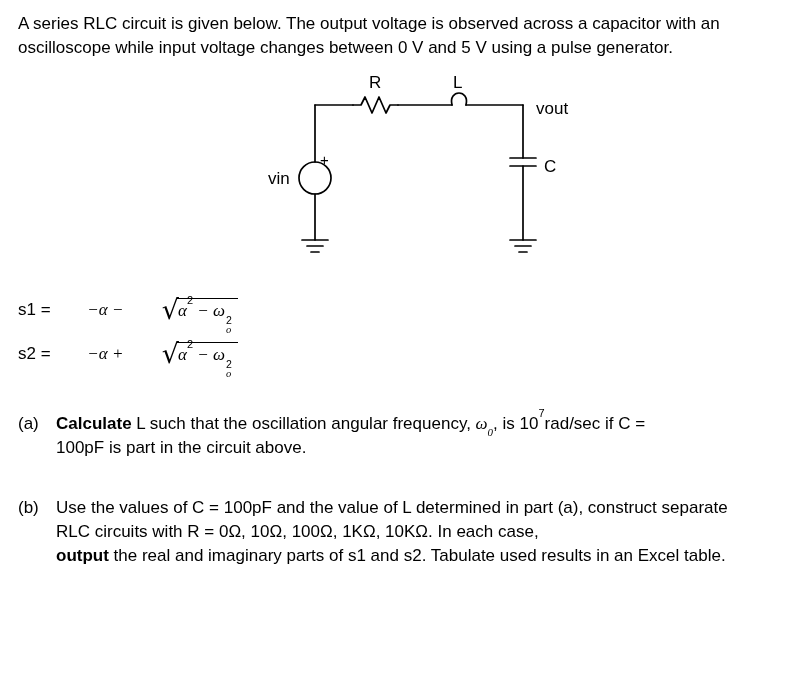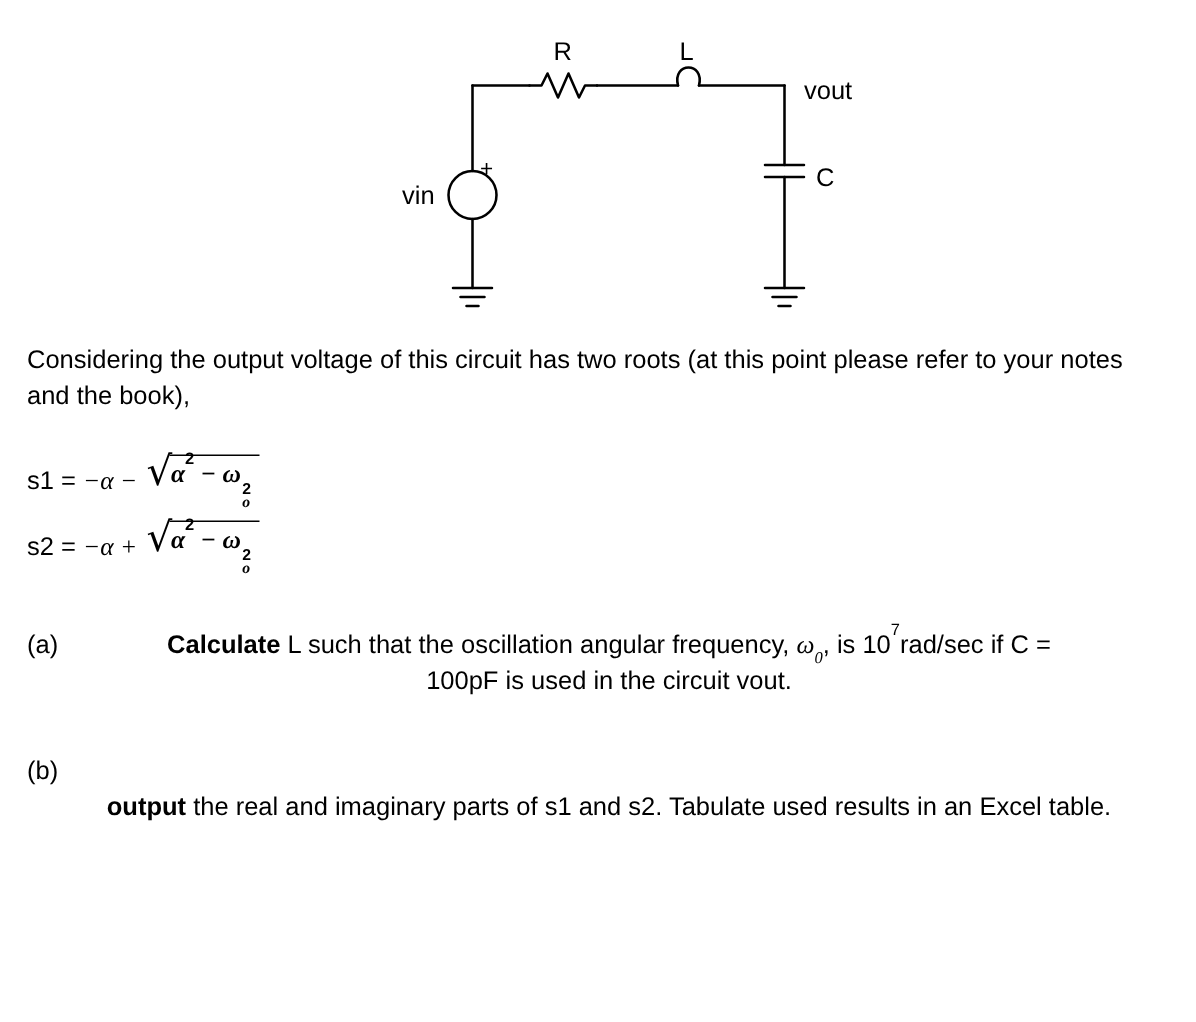--- a/index.html
+++ b/index.html
@@ -3,41 +3,42 @@
 <meta charset="utf-8">
 <style>
   html,body{margin:0;padding:0;background:#fff;color:#000;}
   body{font-family:"Liberation Sans",sans-serif;font-size:17px;line-height:24px;}
   .page{width:765px;padding:12px 16px 24px 18px;}
   .para{max-width:748px;margin:0 0 0 0;}
   .diagram{margin:10px 0 6px 0;}
   svg{display:block;}
   
   .equations{margin-top:28px;}
-  .eq{display:flex;align-items:center;margin:0 0 10px 0;height:34px;}
+  .eq{display:flex;align-items:flex-start;margin:0 0 10px 0;height:34px;gap:32px;}
   .eq-lhs{white-space:pre;}
   .greek{font-family:"Liberation Serif","DejaVu Serif",serif;font-style:italic;white-space:pre;}
   sup{font-size:11px;position:relative;top:-5px;line-height:0;}
   sub{font-size:11px;position:relative;top:3px;line-height:0;}
   .sqrt{display:inline-flex;align-items:flex-start;margin-left:2px;}
   .radical{font-family:"DejaVu Sans",sans-serif;font-size:27px;line-height:24px;font-style:normal;}
-  .radicand{border-top:1.5px solid #000;padding:2px 6px 0 1px;margin-left:-2px;line-height:20px;white-space:nowrap;font-weight:bold;}
+  .radicand{border-top:1.5px solid #000;padding:2px 6px 0 1px;margin-left:-2px;line-height:20px;white-space:nowrap;}
   .subsup{display:inline-flex;flex-direction:column;align-items:flex-start;vertical-align:-8px;margin-left:1px;line-height:9px;}
   .subsup sup,.subsup sub{position:static;font-size:10.5px;line-height:9px;top:0;}
   
   .part{display:flex;margin-top:36px;}
   .part-label{width:38px;flex:none;}
-  .part-body{flex:1;max-width:700px;text-align:center;}
+  .part-body{flex:1;max-width:700px;}
   b{font-weight:bold;}
 </style>
 </head>
 <body>
 
 <div class="page">
 
+  <p class="para">A series RLC circuit is given below.  The output voltage is observed across a capacitor with an oscilloscope while input voltage changes between 0 V and 5 V using a pulse generator.</p>
 
   <div class="diagram">
     <svg width="740" height="200" viewBox="0 0 740 200">
       <g stroke="#000" stroke-width="1.7" fill="none" stroke-linecap="round" stroke-linejoin="round">
 
         <path d="M297,35 H335"></path>
 
         <path d="M335,35 h8 l4,-8 l7,16 l7,-16 l7,16 l4,-8 h8"></path>
 
         <path d="M380,35 H434"></path>
@@ -66,21 +67,20 @@
         <text x="351" y="18">R</text>
         <text x="435" y="18">L</text>
         <text x="518" y="44">vout</text>
         <text x="526" y="102">C</text>
         <text x="250" y="114">vin</text>
         <text x="302" y="95" font-size="15">+</text>
       </g>
     </svg>
   </div>
 
-  <p class="para">Considering the output voltage of this circuit has two roots (at this point please refer to your notes and the book),</p>
 
   <div class="equations">
 
     <div class="eq">
       <span class="eq-lhs">s1 = </span>
         <span class="greek">−α − </span>
         <span class="sqrt">
           <span class="radical">√</span>
           <span class="radicand"><span class="greek">α</span><sup>2</sup><span class="greek"> − </span><span class="greek">ω</span><span class="subsup">
               <sup>2</sup>
@@ -99,24 +99,24 @@
               <sub class="greek">o</sub>
             </span></span>
         </span>
     </div>
 
   </div>
 
   <div class="part">
     <span class="part-label">(a)</span>
     <div class="part-body">
-      <b>Calculate</b><span> L such that the oscillation angular frequency, </span><span class="greek">ω</span><sub class="greek">0</sub><span>, is 10</span><sup>7</sup><span>rad/sec if C =</span><br><span>100pF is used in the circuit vout.</span>
+      <b>Calculate</b><span> L such that the oscillation angular frequency, </span><span class="greek">ω</span><sub class="greek">0</sub><span>, is 10</span><sup>7</sup><span>rad/sec if C =</span><br><span>100pF is part in the circuit above.</span>
     </div>
   </div>
 
   <div class="part">
     <span class="part-label">(b)</span>
     <div class="part-body">
-      <br><b>output</b><span> the real and imaginary parts of s1 and s2.  Tabulate used results in an Excel table.</span>
+      <span>Use the values of C = 100pF and the value of L determined in part (a), construct separate RLC circuits with R = 0Ω, 10Ω, 100Ω, 1KΩ, 10KΩ.  In each case,</span><br><b>output</b><span> the real and imaginary parts of s1 and s2.  Tabulate used results in an Excel table.</span>
     </div>
   </div>
 
 </div>
 
 </body></html>

